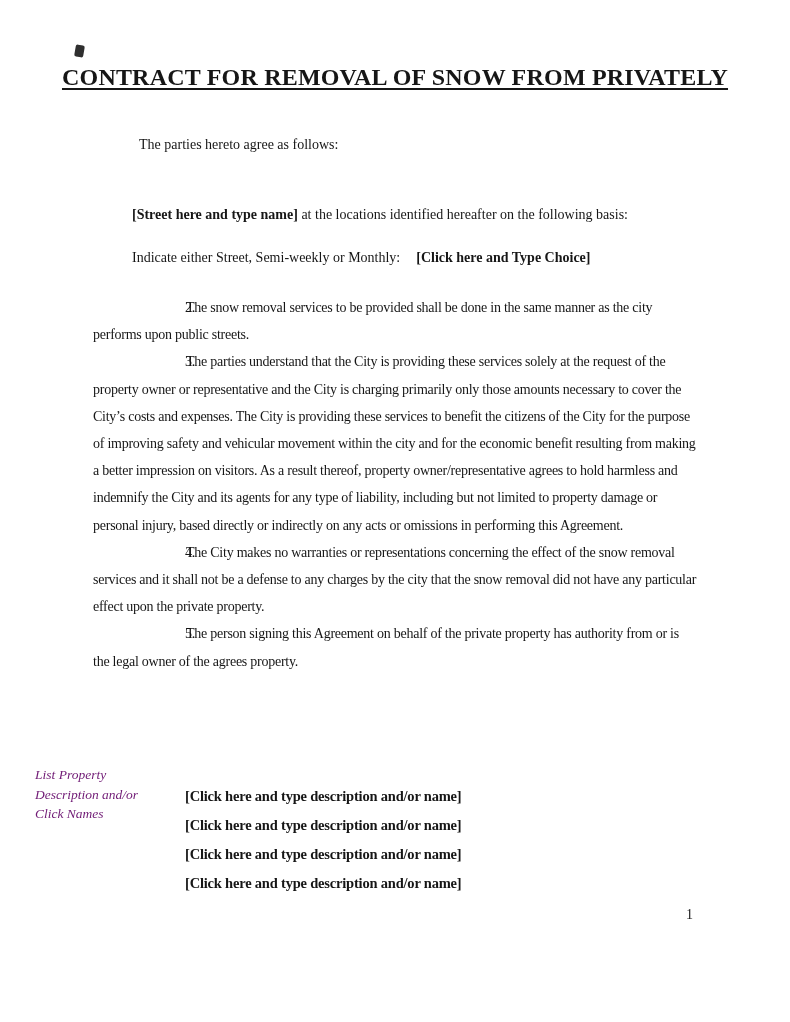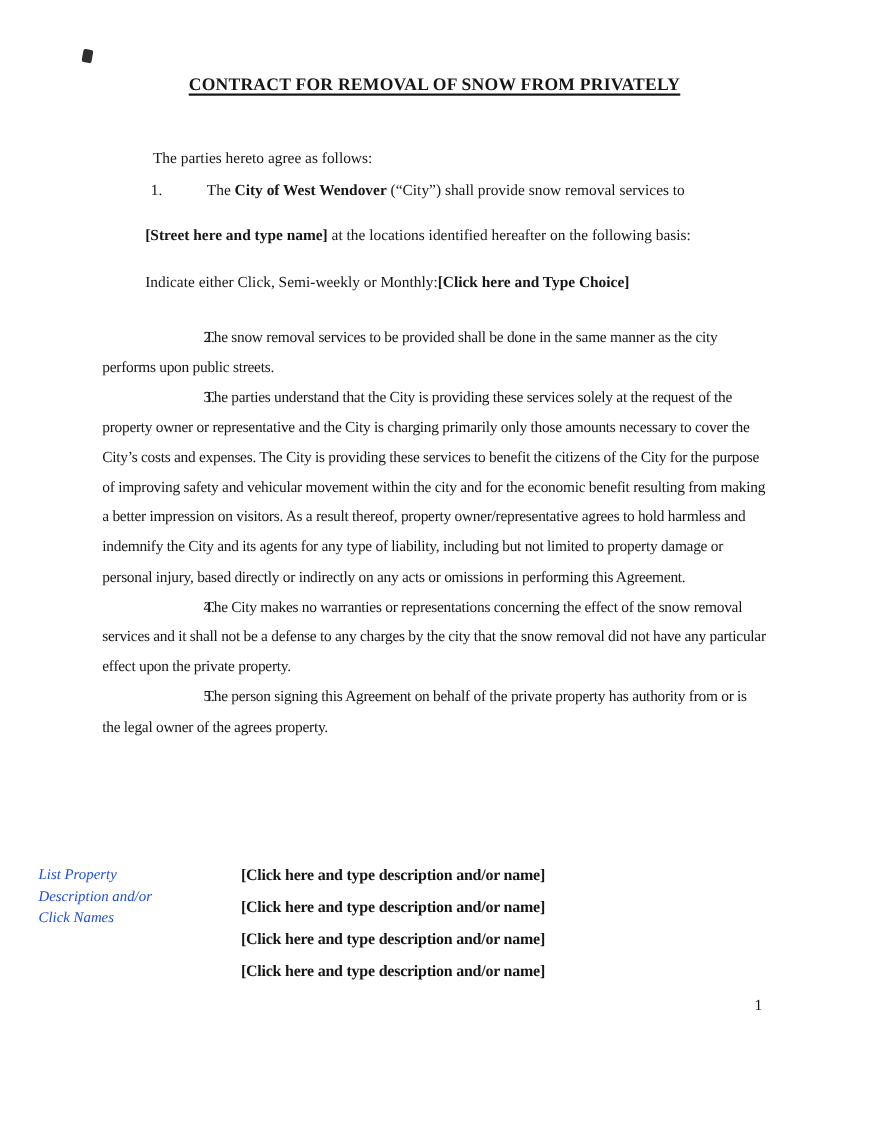--- a/index.html
+++ b/index.html
@@ -25,75 +25,75 @@
     transform: rotate(10deg);
   }
 
   
   .title {
     position: absolute;
     top: 64px; left: 0;
     width: 100%;
     margin: 0;
     text-align: center;
-    font-size: 16px;
+    font-size: 24px;
     font-weight: bold;
     line-height: 27px;
     letter-spacing: 0.2px;
   }
   .title-line {
     display: block;
     text-decoration: underline;
     text-decoration-thickness: 2px;
     text-underline-offset: 3px;
   }
 
   
   .intro { position: absolute; left: 139px; top: 137px; width: 640px; height: 160px; }
   .intro-line { position: absolute; white-space: nowrap; line-height: 16px; }
   .intro-lead   { top: 0; left: 0; }
   .clause-1     { top: 29px; left: -2px; }
   .clause-1-cont{ top: 70px; left: -7px; }
   .frequency    { top: 113px; left: -7px; }
   .num-1 { display: inline-block; width: 51px; }
-  .gap { }
+  .gap { margin-left: 16px; }
   .field { cursor: pointer; }
 
   
   .paras {
     position: absolute;
     left: 93px; top: 294px;
     width: 604px;
     line-height: 27.2px;
     letter-spacing: -0.25px;
   }
   .para { margin: 0; text-indent: 46px; }
   .para .num { display: inline-block; width: 47px; }
 
   
   .margin-note {
     position: absolute;
-    left: 35px; top: 785px;
+    left: 35px; top: 765px;
     width: 145px;
     font-style: italic;
     font-size: 13.5px;
     line-height: 19.5px;
-    color: #1d4ed8;
+    color: #701a75;
   }
 
   
   .entries {
     position: absolute;
     left: 185px; top: 782px;
     font-weight: bold;
     font-size: 14.5px;
     line-height: 29px;
     letter-spacing: -0.2px;
   }
-  .entry { white-space: nowrap; cursor: pointer; margin-left: 34px; }
+  .entry { white-space: nowrap; cursor: pointer; }
 
   .pagenum {
     position: absolute;
     left: 686px; top: 907px;
     font-size: 14px;
   }
 </style>
 </head>
 <body>
 
@@ -101,30 +101,27 @@
 
   <div class="scan-artifact"></div>
 
   <h1 class="title">
     <span class="title-line">CONTRACT FOR REMOVAL OF SNOW FROM PRIVATELY</span>
   </h1>
 
   <div class="intro">
     <div class="intro-line intro-lead">The parties hereto agree as follows:</div>
 
-    <div class="intro-line clause-1">
-      <span class="num-1">1.</span><span>The </span><span class="b">City of West Wendover</span><span> (“City”) shall provide snow removal services to</span>
-    </div>
 
     <div class="intro-line clause-1-cont">
       <span class="b field">[Street here and type name]</span><span> at the locations identified hereafter on the following basis:</span>
     </div>
 
     <div class="intro-line frequency">
-      <span>Indicate either Click, Semi-weekly or Monthly:</span><span class="b field gap">[Click here and Type Choice]</span>
+      <span>Indicate either Street, Semi-weekly or Monthly:</span><span class="b field gap">[Click here and Type Choice]</span>
     </div>
   </div>
 
   <div class="paras">
     <p class="para"><span class="num">2.</span><span>The snow removal services to be provided shall be done in the same manner as the city performs upon public streets.</span></p>
     <p class="para"><span class="num">3.</span><span>The parties understand that the City is providing these services solely at the request of the property owner or representative and the City is charging primarily only those amounts necessary to cover the City’s costs and expenses. The City is providing these services to benefit the citizens of the City for the purpose of improving safety and vehicular movement within the city and for the economic benefit resulting from making a better impression on visitors. As a result thereof, property owner/representative agrees to hold harmless and indemnify the City and its agents for any type of liability, including but not limited to property damage or personal injury, based directly or indirectly on any acts or omissions in performing this Agreement.</span></p>
     <p class="para"><span class="num">4.</span><span>The City makes no warranties or representations concerning the effect of the snow removal services and it shall not be a defense to any charges by the city that the snow removal did not have any particular effect upon the private property.</span></p>
     <p class="para"><span class="num">5.</span><span>The person signing this Agreement on behalf of the private property has authority from or is the legal owner of the agrees property.</span></p>
   </div>
 

